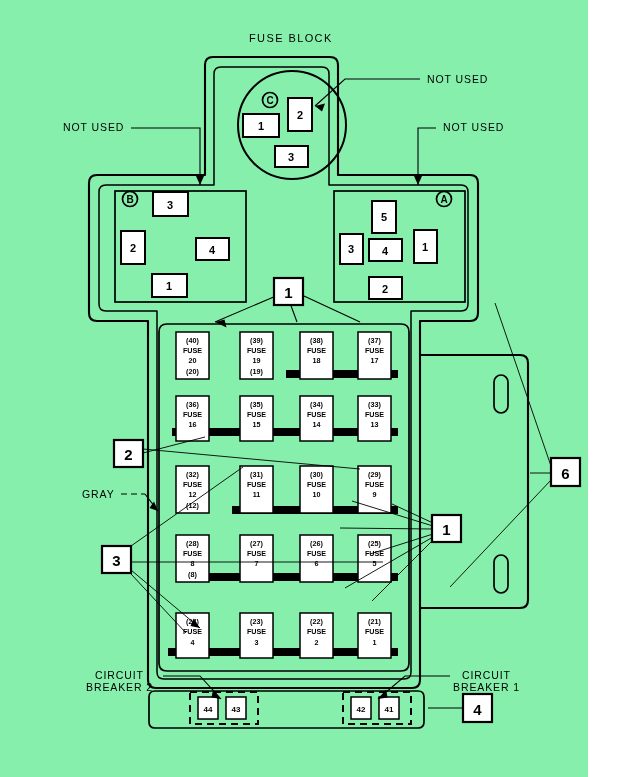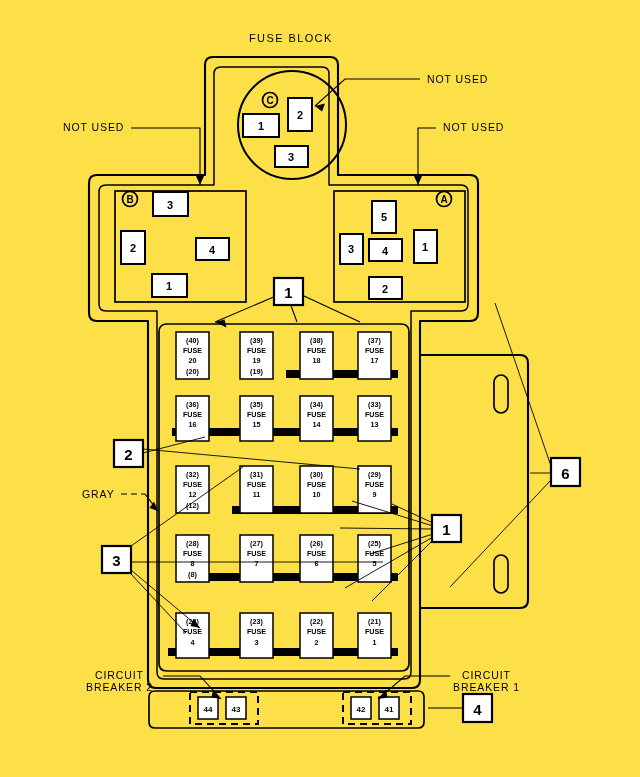--- a/index.html
+++ b/index.html
@@ -7,23 +7,23 @@
     margin: 0;
     padding: 0;
     background: #ffffff;
   }
   body {
     font-family: "Liberation Sans", sans-serif;
     -webkit-font-smoothing: none;
   }
   #stage {
     position: relative;
-    width: 640px;
+    width: 588px;
     height: 777px;
-    background: #fde047;
+    background: #86efac;
     overflow: hidden;
   }
   #svgroot {
     position: absolute;
     left: 0;
     top: 0;
     width: 640px;
     height: 777px;
   }
   text {

